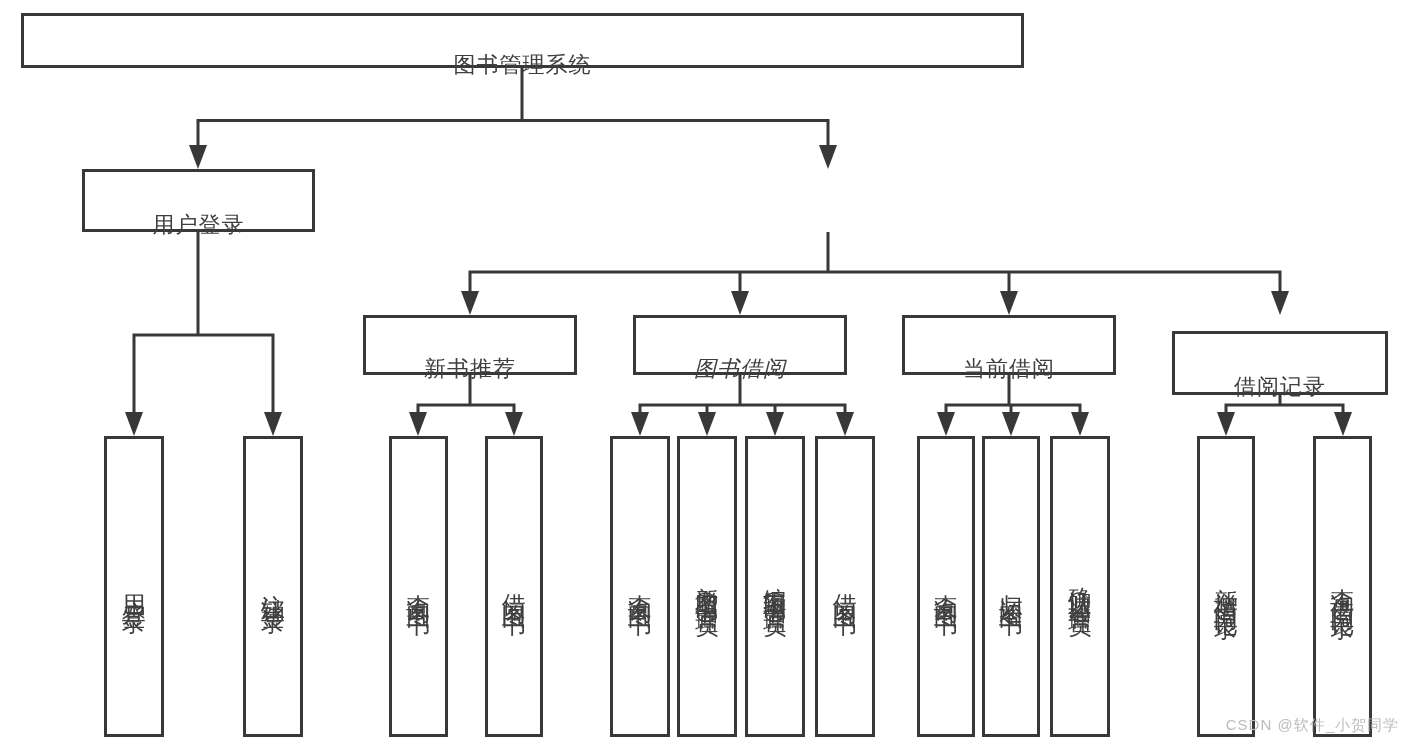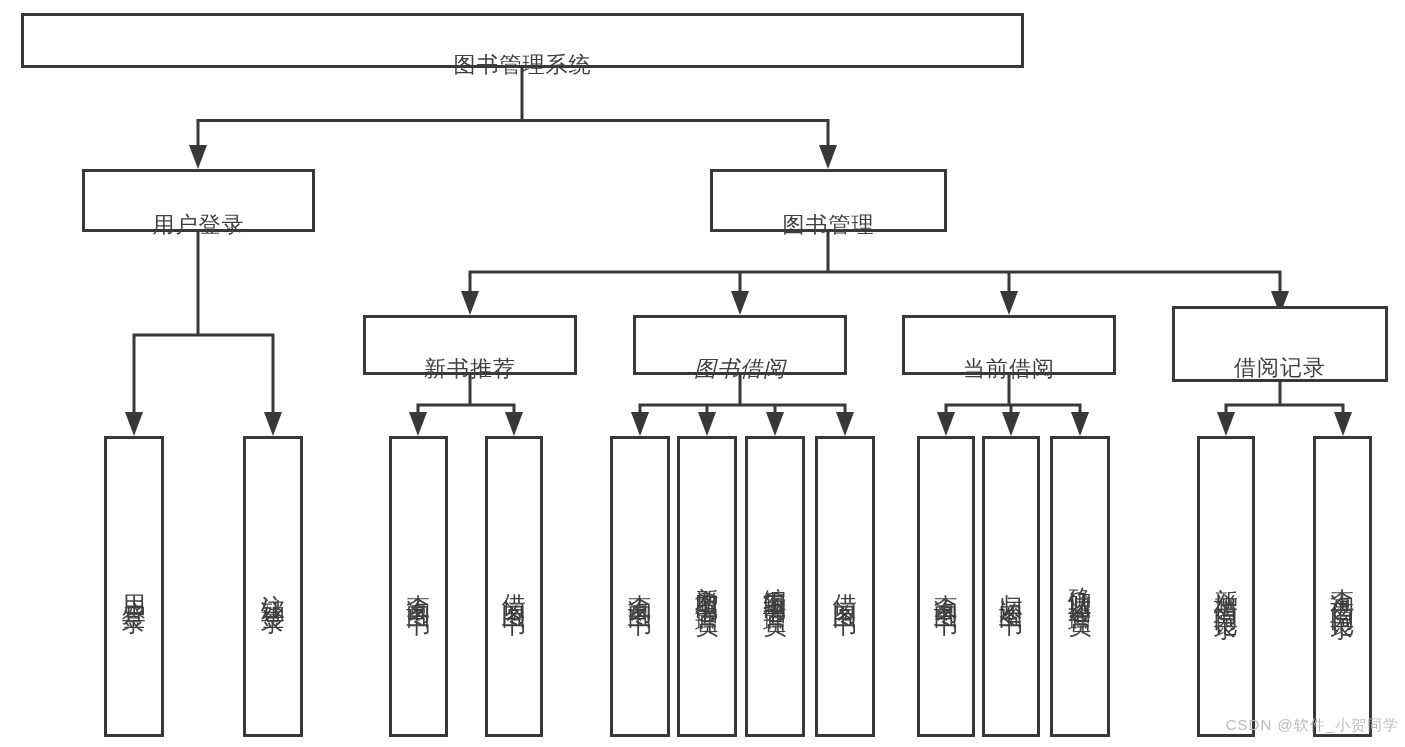--- a/index.html
+++ b/index.html
@@ -47,21 +47,21 @@
 
   
   .n-root{left:21px;top:13px;width:1003px;height:55px;}
   
   .n-l2-0{left:82px;top:169px;width:233px;height:63px;}
   .n-l2-1{left:710px;top:169px;width:237px;height:63px;}
   
   .n-l3-0{left:363px;top:315px;width:214px;height:60px;font-family:Liberation Mono, monospace;}
   .n-l3-1{left:633px;top:315px;width:214px;height:60px;font-style:italic;}
   .n-l3-2{left:902px;top:315px;width:214px;height:60px;text-align:center;}
-  .n-l3-3{left:1172px;top:306px;width:216px;height:76px;}
+  .n-l3-3{left:1172px;top:331px;width:216px;height:64px;}
   
   .n-leaf-0{left:104px;top:436px;width:60px;height:301px;}
   .n-leaf-1{left:243px;top:436px;width:60px;height:301px;}
   .n-leaf-2{left:389px;top:436px;width:59px;height:301px;}
   .n-leaf-3{left:485px;top:436px;width:58px;height:301px;}
   .n-leaf-4{left:610px;top:436px;width:60px;height:301px;}
   .n-leaf-5{left:677px;top:436px;width:60px;height:301px;}
   .n-leaf-6{left:745px;top:436px;width:60px;height:301px;}
   .n-leaf-7{left:815px;top:436px;width:60px;height:301px;}
   .n-leaf-8{left:917px;top:436px;width:58px;height:301px;}
@@ -132,23 +132,20 @@
     </g>
   </svg>
 
   <div class="node n-root">
     <span class="h-label">图书管理系统</span>
   </div>
 
   <div class="node n-l2-0">
     <span class="h-label">用户登录</span>
   </div>
-  <div class="node n-l2-1">
-    <span class="h-label">图书管理</span>
-  </div>
 
   <div class="node n-l3-0">
     <span class="h-label">新书推荐</span>
   </div>
   <div class="node n-l3-1">
     <span class="h-label">图书借阅</span>
   </div>
   <div class="node n-l3-2">
     <span class="h-label">当前借阅</span>
   </div>

